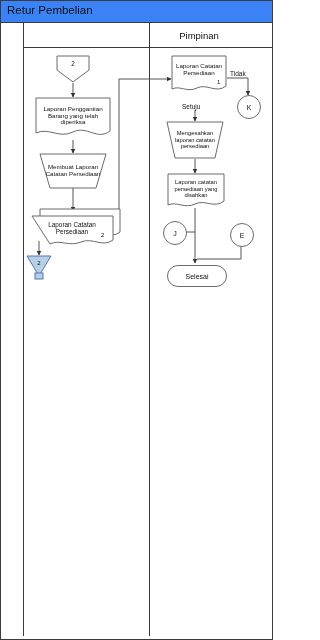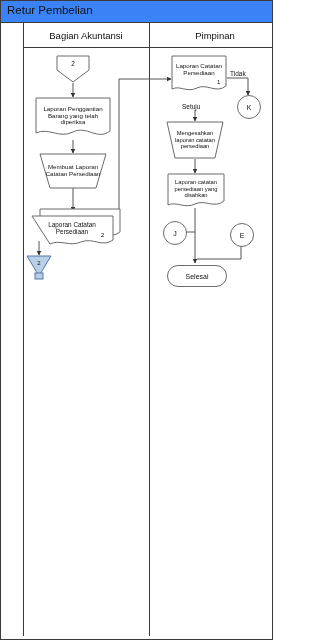--- a/index.html
+++ b/index.html
@@ -80,24 +80,21 @@
 <div id="page">
 
   <div id="title-bar">
     <div id="title-text">Retur Pembelian</div>
   </div>
 
   <div class="lane-line v-line" style="left:22px;top:22px;height:613px;"></div>
   <div class="lane-line v-line" style="left:148px;top:22px;height:613px;"></div>
   <div class="lane-line h-line" style="left:22px;top:46px;width:250px;"></div>
 
-  <div class="lane-header" style="left:22px;width:126px;">
-    <span>Bagian Akuntansi</span>
-  </div>
-  <div class="lane-header" style="left:148px;width:100px;padding-left:16px;">
+  <div class="lane-header" style="left:148px;width:100px;">
     <span>Pimpinan</span>
   </div>
 
   <svg id="canvas" viewBox="0 0 273 640" width="273" height="640">
     <defs>
       <marker id="arrow" viewBox="0 0 10 10" refX="9" refY="5" markerWidth="5" markerHeight="5" orient="auto-start-reverse">
         <path d="M 0 0 L 10 5 L 0 10 z" fill="#333"></path>
       </marker>
     </defs>
     <g stroke="#555" stroke-width="1" fill="none">

